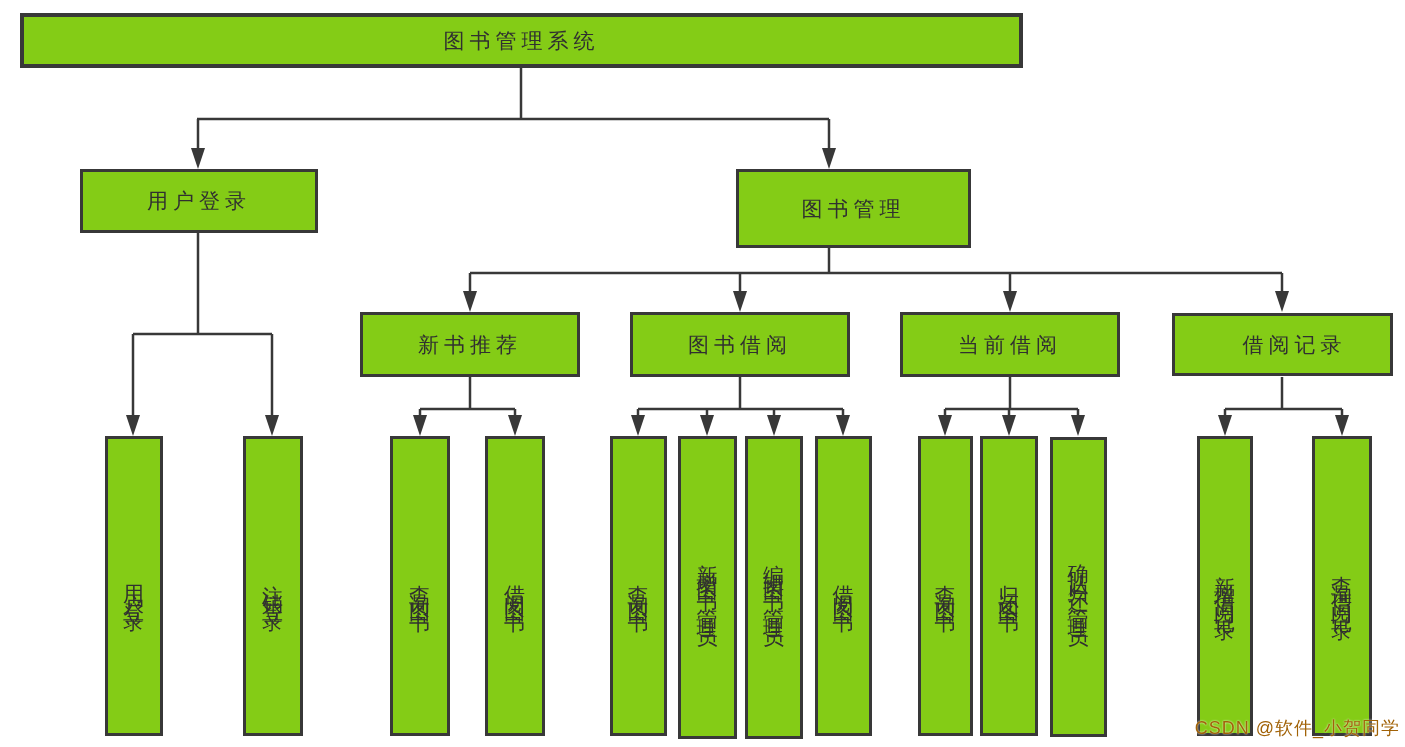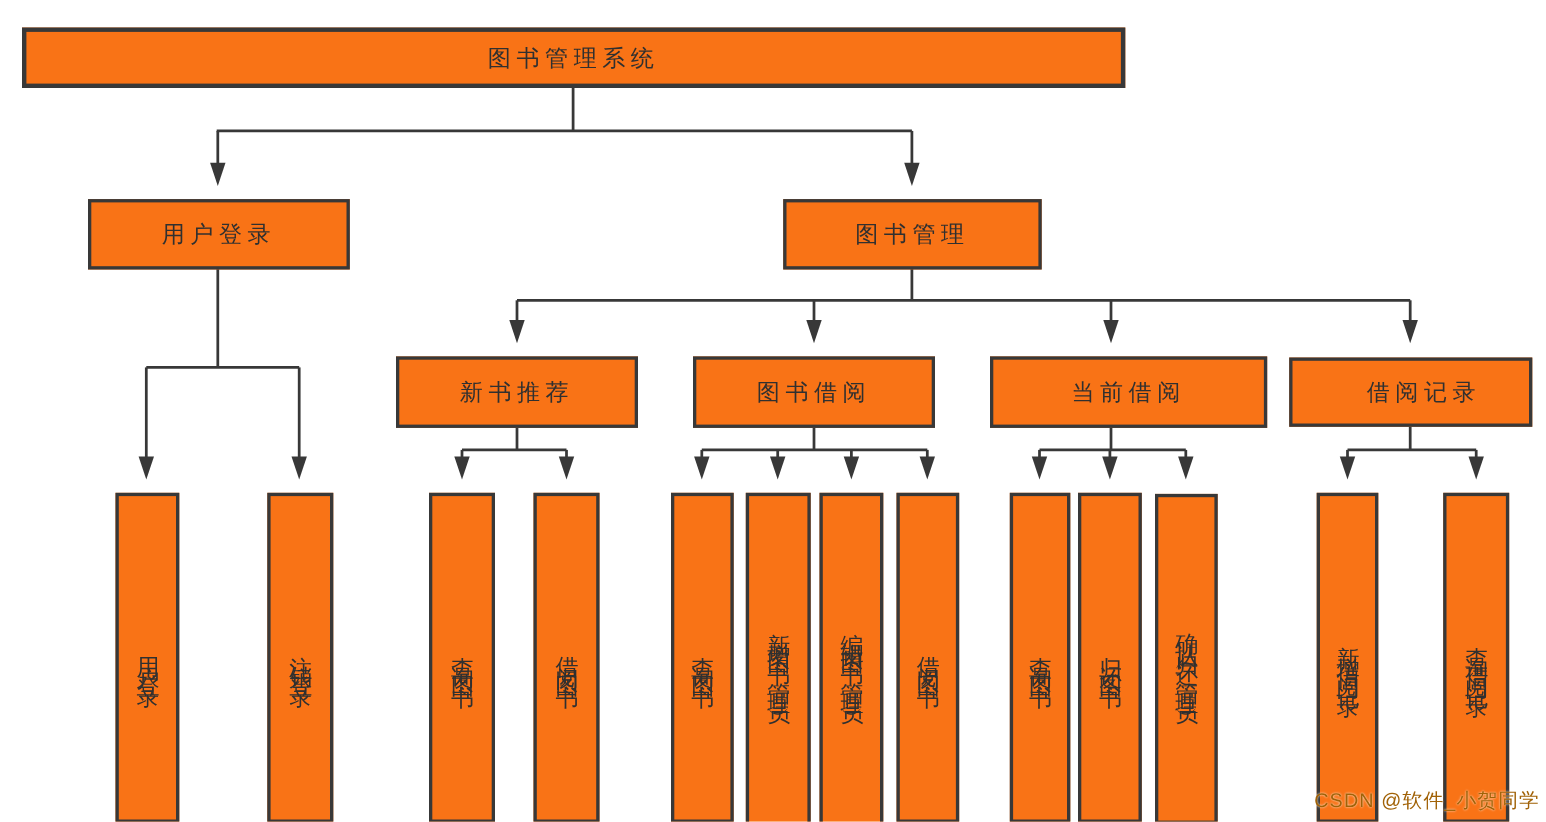--- a/index.html
+++ b/index.html
@@ -1,24 +1,24 @@
 <!DOCTYPE html>
 <html><head>
 <meta charset="utf-8">
 <style>
   html,body{margin:0;padding:0;background:#ffffff;}
   #stage{
     position:relative;width:1405px;height:747px;background:#ffffff;overflow:hidden;
     font-family:"Liberation Sans","DejaVu Sans",sans-serif;
   }
   .box{
-    position:absolute;box-sizing:border-box;background:#f97316;
+    position:absolute;box-sizing:border-box;background:#84cc16;
     border:3px solid #383838;color:#303030;
     display:flex;align-items:center;justify-content:center;
-    font-size:21px;letter-spacing:5px;white-space:nowrap;margin-top:12px;
+    font-size:21px;letter-spacing:5px;white-space:nowrap;
   }
   .root{border-width:4px;}
   .vbox{
     writing-mode:vertical-rl;
     font-size:21px;letter-spacing:9px;line-height:1;
     white-space:normal;
   }
   #connectors{position:absolute;left:0;top:0;z-index:1;}
   .box{z-index:2;}
   #watermark{
@@ -83,25 +83,25 @@
       <path d="M1078 436 L1071 415 L1085 415 Z" fill="#383838"></path>
       <line x1="1225" y1="409" x2="1225" y2="420" stroke="#383838" stroke-width="2.5"></line>
       <path d="M1225 436 L1218 415 L1232 415 Z" fill="#383838"></path>
       <line x1="1342" y1="409" x2="1342" y2="420" stroke="#383838" stroke-width="2.5"></line>
       <path d="M1342 436 L1335 415 L1349 415 Z" fill="#383838"></path>
     </svg>
 
   <div class="box root" style="left:20px;top:13px;width:1003px;height:55px;">图书管理系统</div>
 
   <div class="box" style="left:80px;top:169px;width:238px;height:64px;">用户登录</div>
-  <div class="box" style="left:712px;top:169px;width:235px;height:64px;">图书管理</div>
+  <div class="box" style="left:736px;top:169px;width:235px;height:79px;">图书管理</div>
 
   <div class="box" style="left:360px;top:312px;width:220px;height:65px;">新书推荐</div>
   <div class="box" style="left:630px;top:312px;width:220px;height:65px;">图书借阅</div>
-  <div class="box" style="left:900px;top:312px;width:252px;height:65px;">当前借阅</div>
+  <div class="box" style="left:900px;top:312px;width:220px;height:65px;">当前借阅</div>
   <div class="box" style="left:1172px;top:313px;width:221px;height:63px;padding-left:24px;">借阅记录</div>
 
   <div class="box vbox" style="left:105px;top:436px;width:58px;height:300px;">用户登录</div>
   <div class="box vbox" style="left:243px;top:436px;width:60px;height:300px;">注销登录</div>
 
   <div class="box vbox" style="left:390px;top:436px;width:60px;height:300px;">查询图书</div>
   <div class="box vbox" style="left:485px;top:436px;width:60px;height:300px;">借阅图书</div>
 
   <div class="box vbox" style="left:610px;top:436px;width:57px;height:300px;">查询图书</div>
   <div class="box vbox" style="left:678px;top:436px;width:59px;height:303px;">新增图书（管理员）</div>

